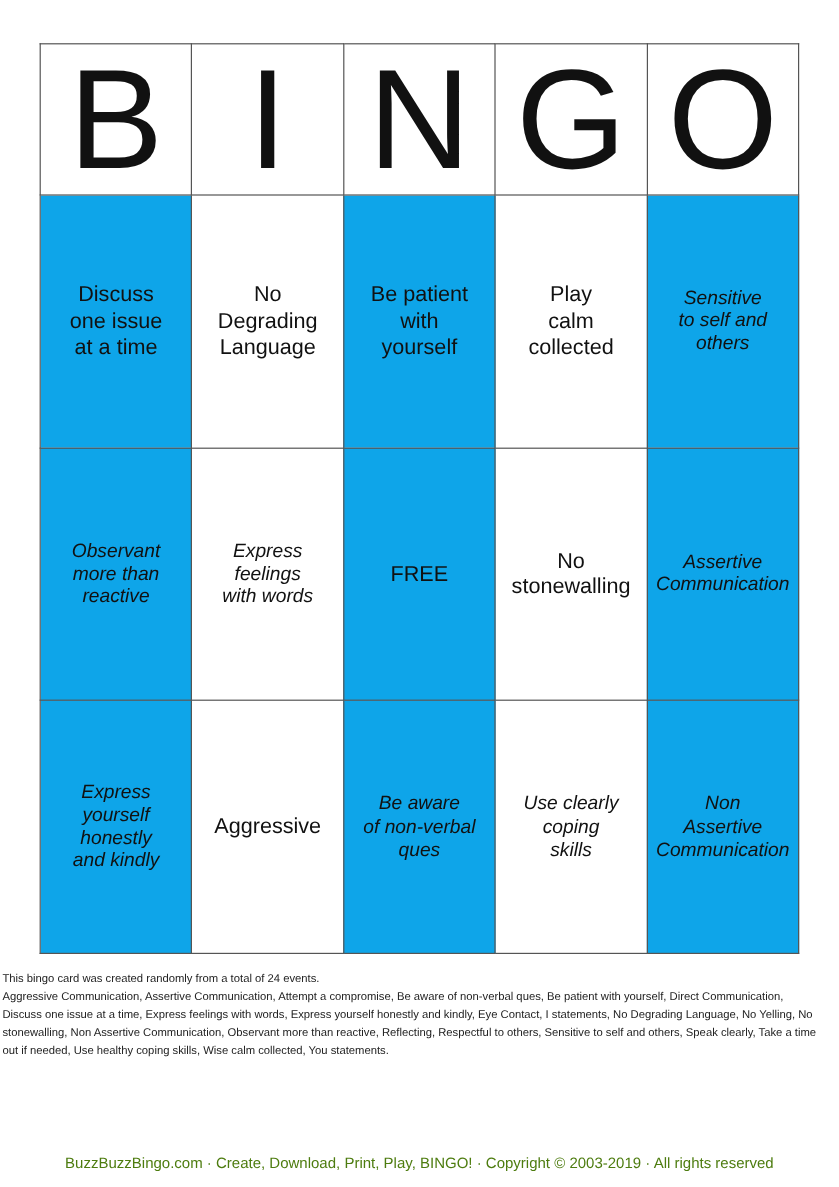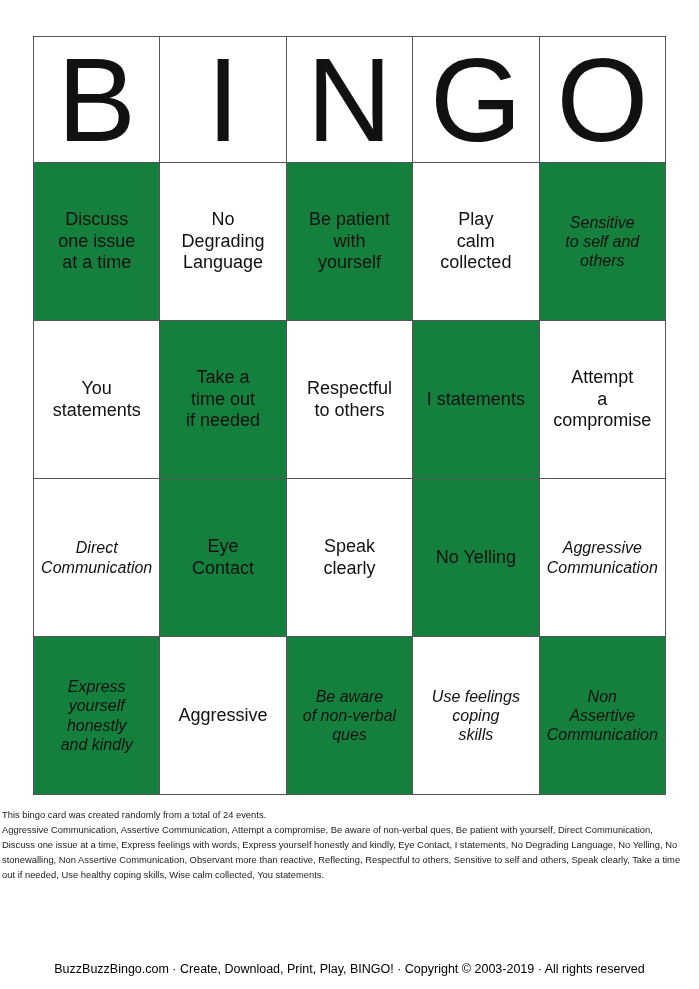--- a/index.html
+++ b/index.html
@@ -2,30 +2,30 @@
 <html><head>
 <meta charset="utf-8">
 <style>
   html, body { margin:0; padding:0; background:#ffffff; }
   body { width:699px; height:989px; position:relative; overflow:hidden;
          font-family:"Liberation Sans", "DejaVu Sans", sans-serif; color:#111; }
   .card { position:absolute; left:33px; top:36px; width:633px; height:759px;
           border-collapse:collapse; table-layout:fixed; }
   .card td { border:1px solid #555; text-align:center; vertical-align:middle;
              padding:0 4px; height:125px; line-height:1.2; }
-  .card td.shade { background:#15803d; }
+  .card td.shade { background:#0ea5e9; }
   .card th { border:1px solid #555; font-weight:normal; font-size:118px; height:125px;
              line-height:1; padding:0; background:#fff; }
   .fs18 { font-size:18px; }
   .fs16 { font-size:16px;font-style:italic; }
   .cell-text { white-space:pre-line; display:block; }
   .footnote { position:absolute; left:2px; top:807px; width:682px; font-size:9.4px;
               line-height:15px; color:#222; }
   .footer { position:absolute; left:0; top:962px; width:699px; text-align:center;
-            font-size:12.5px; color:#000000; }
+            font-size:12.5px; color:#4d7c0f; }
 </style>
 </head>
 <body>
 
 <table class="card">
   <thead>
     <tr>
       <th>B</th>
       <th>I</th>
       <th>N</th>
@@ -55,80 +55,59 @@
 calm
 collected</span>
         </td>
         <td class="shade fs16">
           <span class="cell-text">Sensitive
 to self and
 others</span>
         </td>
       </tr>
       <tr>
-        <td class="fs18">
-          <span class="cell-text">You
-statements</span>
+        <td class="shade fs16">
+          <span class="cell-text">Observant
+more than
+reactive</span>
+        </td>
+        <td class="fs16">
+          <span class="cell-text">Express
+feelings
+with words</span>
         </td>
         <td class="shade fs18">
-          <span class="cell-text">Take a
-time out
-if needed</span>
+          <span class="cell-text">FREE</span>
         </td>
         <td class="fs18">
-          <span class="cell-text">Respectful
-to others</span>
+          <span class="cell-text">No
+stonewalling</span>
         </td>
-        <td class="shade fs18">
-          <span class="cell-text">I statements</span>
-        </td>
-        <td class="fs18">
-          <span class="cell-text">Attempt
-a
-compromise</span>
-        </td>
-      </tr>
-      <tr>
-        <td class="fs16">
-          <span class="cell-text">Direct
-Communication</span>
-        </td>
-        <td class="shade fs18">
-          <span class="cell-text">Eye
-Contact</span>
-        </td>
-        <td class="fs18">
-          <span class="cell-text">Speak
-clearly</span>
-        </td>
-        <td class="shade fs18">
-          <span class="cell-text">No Yelling</span>
-        </td>
-        <td class="fs16">
-          <span class="cell-text">Aggressive
+        <td class="shade fs16">
+          <span class="cell-text">Assertive
 Communication</span>
         </td>
       </tr>
       <tr>
         <td class="shade fs16">
           <span class="cell-text">Express
 yourself
 honestly
 and kindly</span>
         </td>
         <td class="fs18">
           <span class="cell-text">Aggressive</span>
         </td>
         <td class="shade fs16">
           <span class="cell-text">Be aware
 of non-verbal
 ques</span>
         </td>
         <td class="fs16">
-          <span class="cell-text">Use feelings
+          <span class="cell-text">Use clearly
 coping
 skills</span>
         </td>
         <td class="shade fs16">
           <span class="cell-text">Non
 Assertive
 Communication</span>
         </td>
       </tr>
     </tbody>

